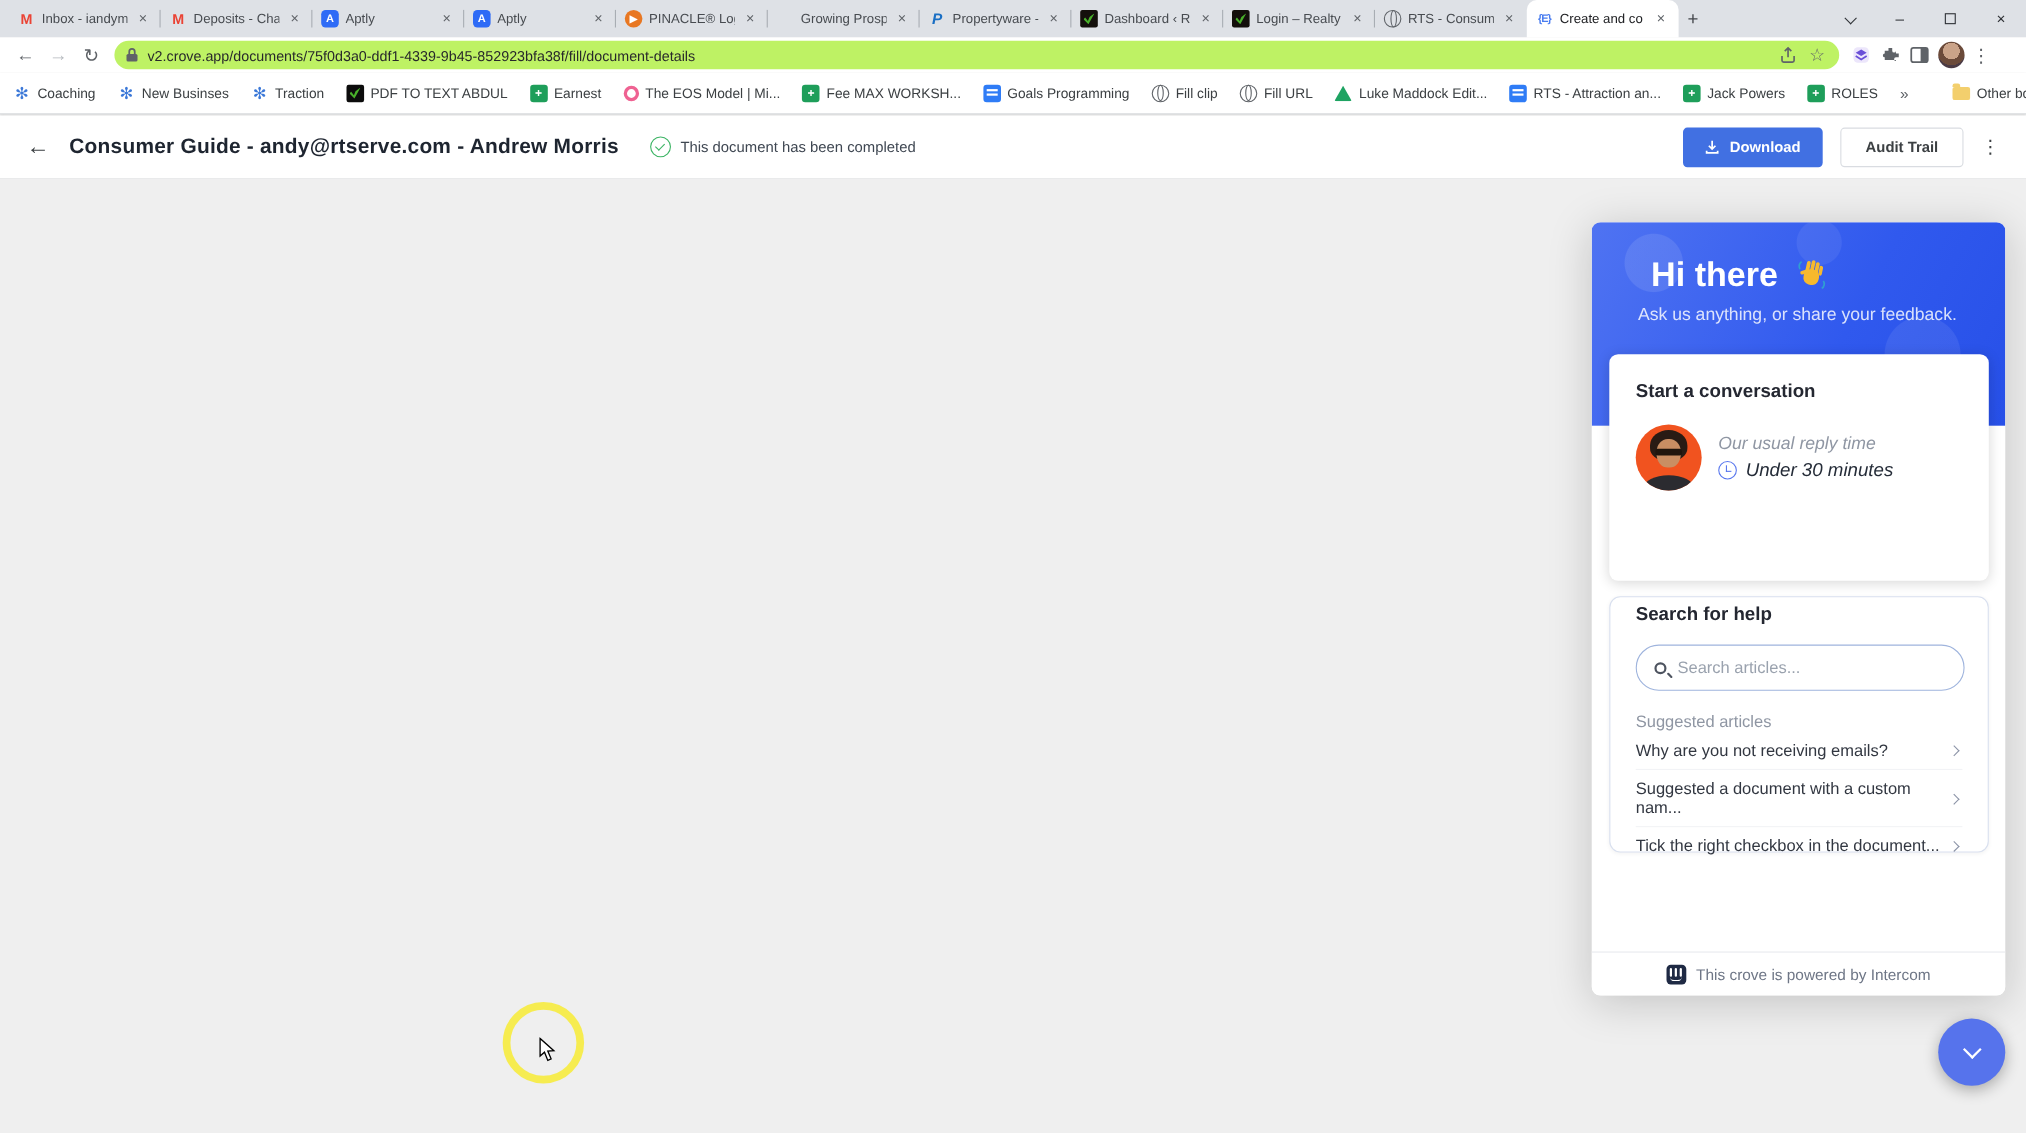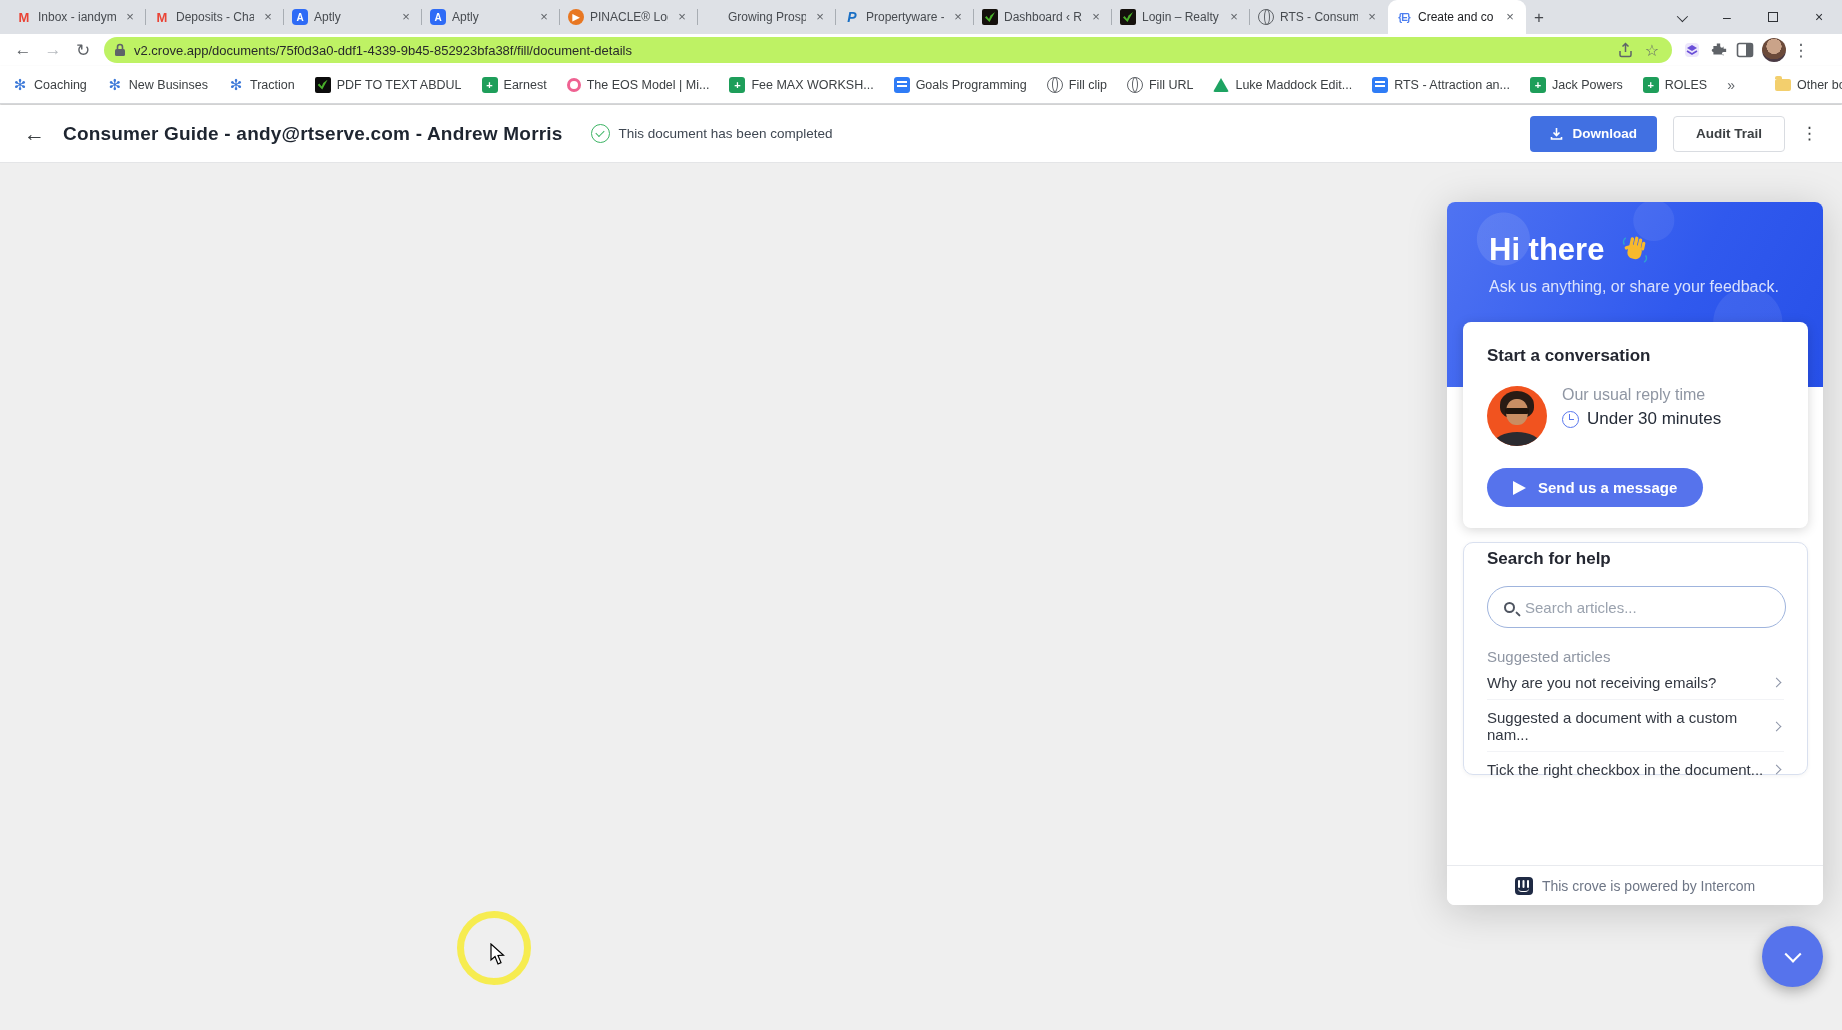--- a/index.html
+++ b/index.html
@@ -102,29 +102,29 @@
   
   .intercom { position:absolute; left:1447px; top:39px; width:376px; height:703px;
     background:#fff; border-radius:8px; box-shadow:0 6px 40px rgba(0,0,0,.18); overflow:hidden; }
   .ic-header { position:absolute; left:0; top:0; width:376px; height:185px;
     background:linear-gradient(118deg,#4f73f2 0%, #3059ee 60%, #2750e8 100%); }
   .ic-header::after { content:""; position:absolute; inset:0;
     background:
       radial-gradient(circle at 15% 20%, rgba(255,255,255,.10) 0 26px, transparent 27px),
       radial-gradient(circle at 80% 65%, rgba(255,255,255,.08) 0 34px, transparent 35px),
       radial-gradient(circle at 55% 10%, rgba(255,255,255,.07) 0 20px, transparent 21px); }
-  .ic-greeting { position:absolute; left:42px; top:30px; color:#fff; font-size:31px;
+  .ic-greeting { position:absolute; left:54px; top:30px; color:#fff; font-size:31px;
     font-weight:700; display:flex; align-items:center; gap:16px; z-index:2; }
   .ic-sub { position:absolute; left:42px; top:76px; color:rgba(255,255,255,.82);
     font-size:16px; z-index:2; }
 
   .ic-card { position:absolute; left:16px; width:345px; background:#fff; border-radius:8px; }
   .card-convo { top:120px; height:206px; box-shadow:0 2px 12px rgba(0,0,0,.16); padding:24px; z-index:3; }
   .card-title { font-size:17px; font-weight:700; color:#242731; }
-  .convo-row { display:flex; align-items:flex-start; margin-top:20px; gap:15px; }
+  .convo-row { display:flex; align-items:center; margin-top:20px; gap:15px;font-style:italic; }
   .agent-avatar { width:60px; height:60px; border-radius:50%; background:#f1531f;
     position:relative; overflow:hidden; flex:none; }
   .agent-avatar .hair { position:absolute; left:13px; top:5px; width:34px; height:28px;
     background:#291b14; border-radius:50% 50% 42% 42%; }
   .agent-avatar .face { position:absolute; left:19px; top:13px; width:22px; height:26px;
     background:#c98e63; border-radius:46%; }
   .agent-avatar .glasses { position:absolute; left:18px; top:22px; width:24px; height:6px;
     background:#20150d; border-radius:2px; }
   .agent-avatar .shirt { position:absolute; left:7px; bottom:-10px; width:46px; height:24px;
     background:#2b2b30; border-radius:50% 50% 0 0; }
@@ -417,24 +417,20 @@
             <div class="shirt"></div>
         </div>
         <div>
           <div class="reply-label">Our usual reply time</div>
           <div class="reply-time">
             <span class="clock-ic"></span>
             <span>Under 30 minutes</span>
           </div>
         </div>
       </div>
-      <button class="btn-send">
-        <span class="send-ic"></span>
-        <span>Send us a message</span>
-      </button>
     </div>
 
     <div class="ic-card card-search">
       <div class="card-title">Search for help</div>
       <div class="search-pill">
         <span class="mag-ic"></span>
         <input type="text" placeholder="Search articles..." style="">
       </div>
       <div class="suggested-label">Suggested articles</div>
       <div class="article-row">

